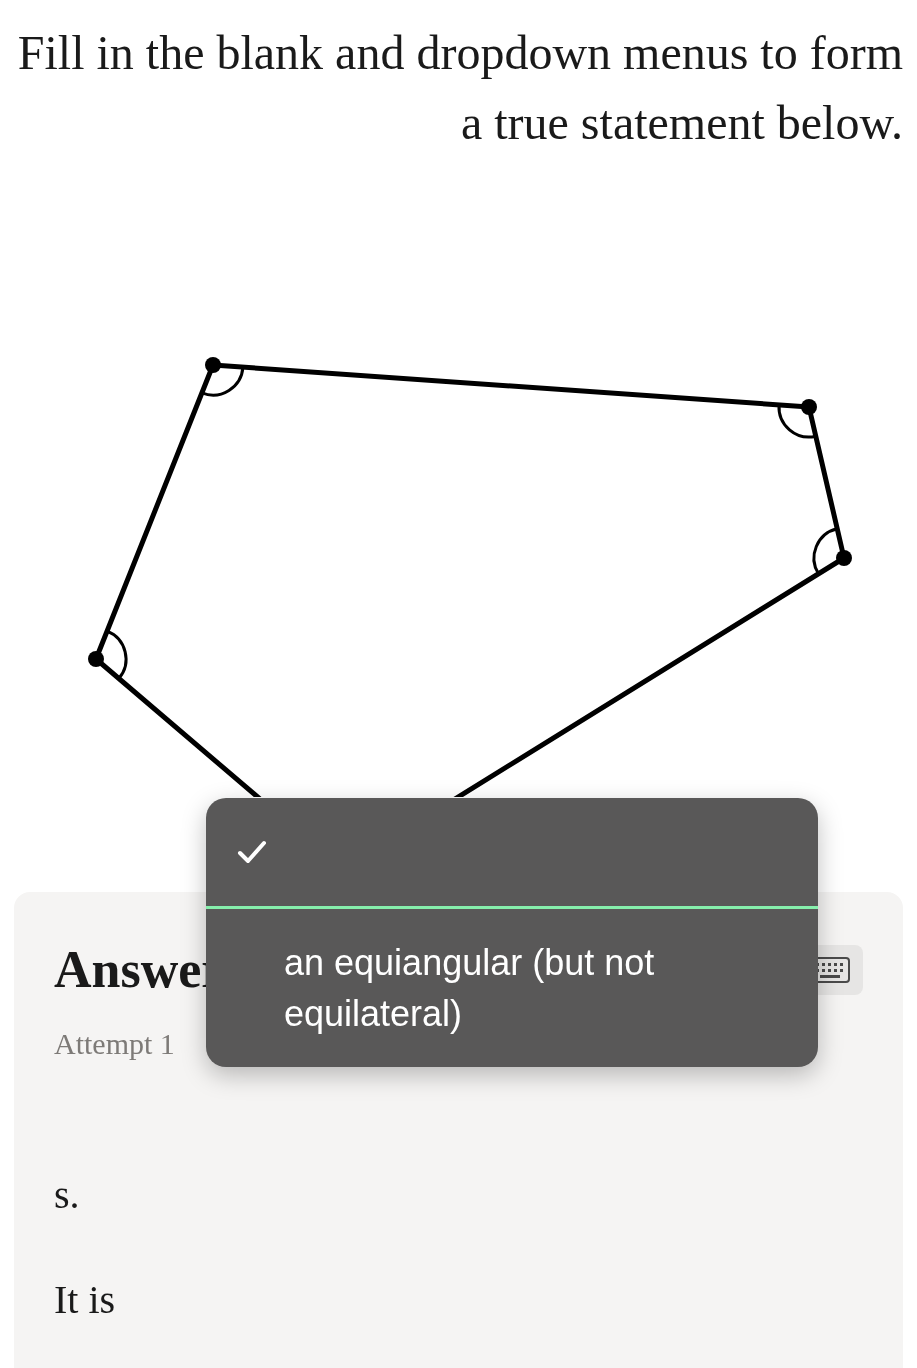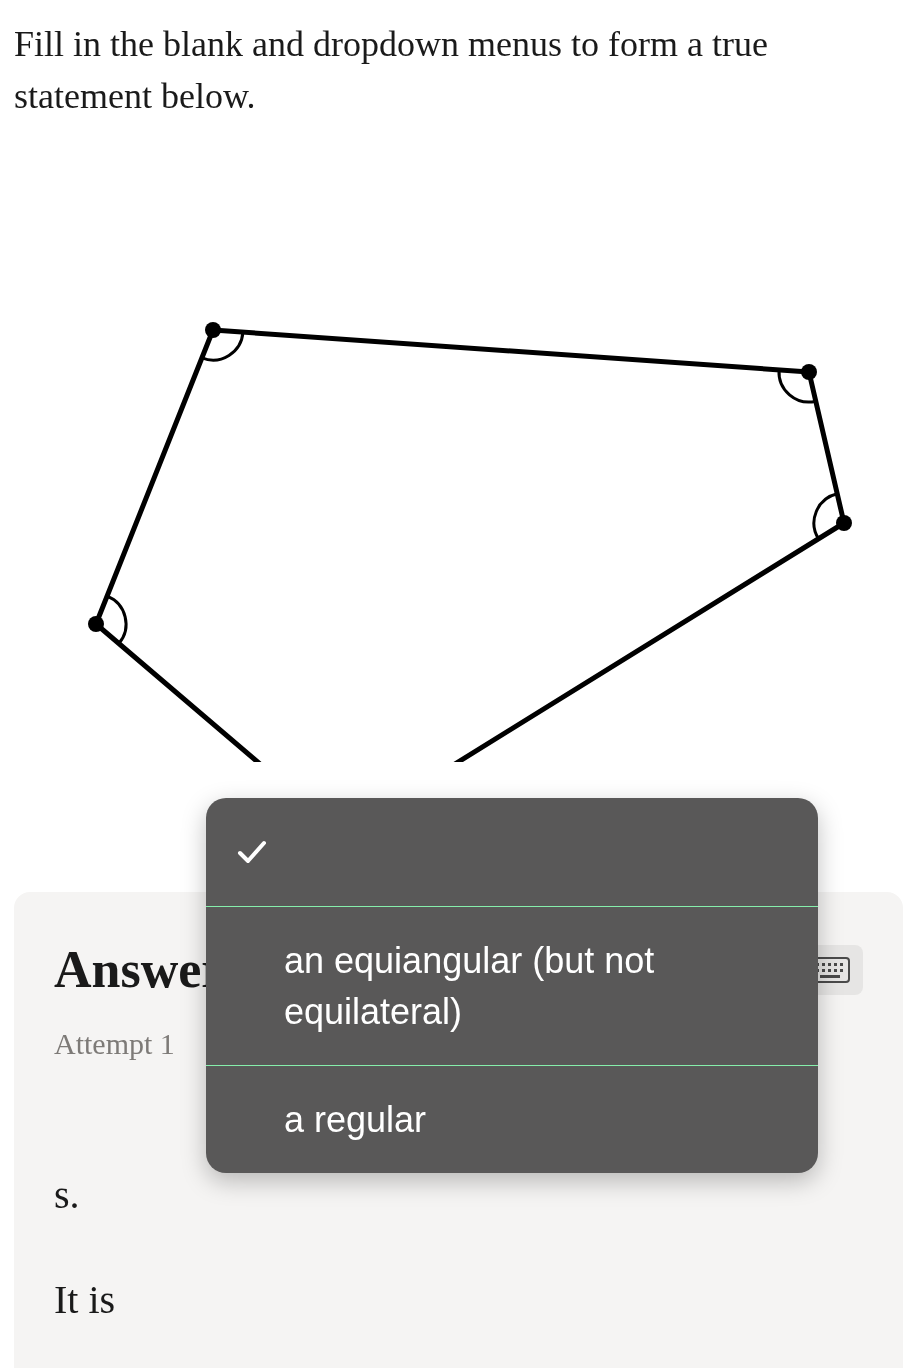--- a/index.html
+++ b/index.html
@@ -1,29 +1,29 @@
 <!DOCTYPE html>
 <html><head>
 <meta charset="utf-8">
 <style>
   * { box-sizing: border-box; margin: 0; padding: 0; }
   html, body { width: 917px; height: 1368px; background: #ffffff; font-family: Georgia, 'Times New Roman', serif; color: #1a1a1a; overflow: hidden; }
   .page { position: relative; width: 917px; height: 1368px; }
-  .question { padding: 18px 14px 0 14px; font-size: 36px; line-height: 1.45; font-weight: 400; }
+  .question { padding: 18px 14px 0 14px; font-size: 48px; line-height: 1.45; font-weight: 400; text-align: right; }
   .figure { position: relative; width: 917px; height: 640px; }
   .figure svg { position: absolute; left: 0; top: 0; }
   .answer-panel { position: absolute; left: 14px; right: 14px; top: 892px; background: #f5f4f3; border-radius: 16px; padding: 48px 40px 200px 40px; }
   .answer-header { display: flex; align-items: center; justify-content: space-between; }
   .answer-title { font-family: Georgia, serif; font-size: 52px; font-weight: 700; }
   .kb-btn { width: 66px; height: 50px; background: #e6e5e4; border-radius: 8px; display: flex; align-items: center; justify-content: center; }
   .attempt { font-family: Georgia, serif; font-size: 30px; color: #7d7a77; margin-top: 28px; }
   .statement { font-family: Georgia, serif; font-size: 40px; margin-top: 110px; display: flex; justify-content: space-between; }
   .statement2 { font-family: Georgia, serif; font-size: 40px; margin-top: 58px; }
   .dropdown { position: absolute; left: 206px; top: 798px; width: 612px; background: #595858; border-radius: 20px; overflow: hidden; box-shadow: 0 8px 24px rgba(0,0,0,0.25); font-family: -apple-system, Helvetica, Arial, sans-serif; }
-  .dd-row { border-top: 1px solid #86efac; }
+  .dd-row { border-top: 3px solid #86efac; }
   .dd-row:first-child { border-top: none; }
   .dd-selected { height: 108px; display: flex; align-items: center; padding-left: 28px; }
   .dd-option { padding: 28px 24px 28px 78px; font-size: 36px; color: #ffffff; line-height: 1.42; }
   .check { color: #ffffff; }
   .check svg { display: block; }
 </style>
 </head>
 <body>
 <div class="page">
 
@@ -82,16 +82,15 @@
 
   <div class="dropdown">
     <div class="dd-row dd-selected">
       <span class="check">
         <svg width="36" height="36" viewBox="0 0 36 36">
             <path d="M6 19 L14 27 L30 9" stroke="#fff" stroke-width="4" fill="none" stroke-linecap="round" stroke-linejoin="round"></path>
           </svg>
       </span>
     </div>
     <div class="dd-row dd-option">an equiangular (but not equilateral)</div>
-    <div class="dd-row dd-option">a regular</div>
   </div>
 
 </div>
 
 </body></html>

